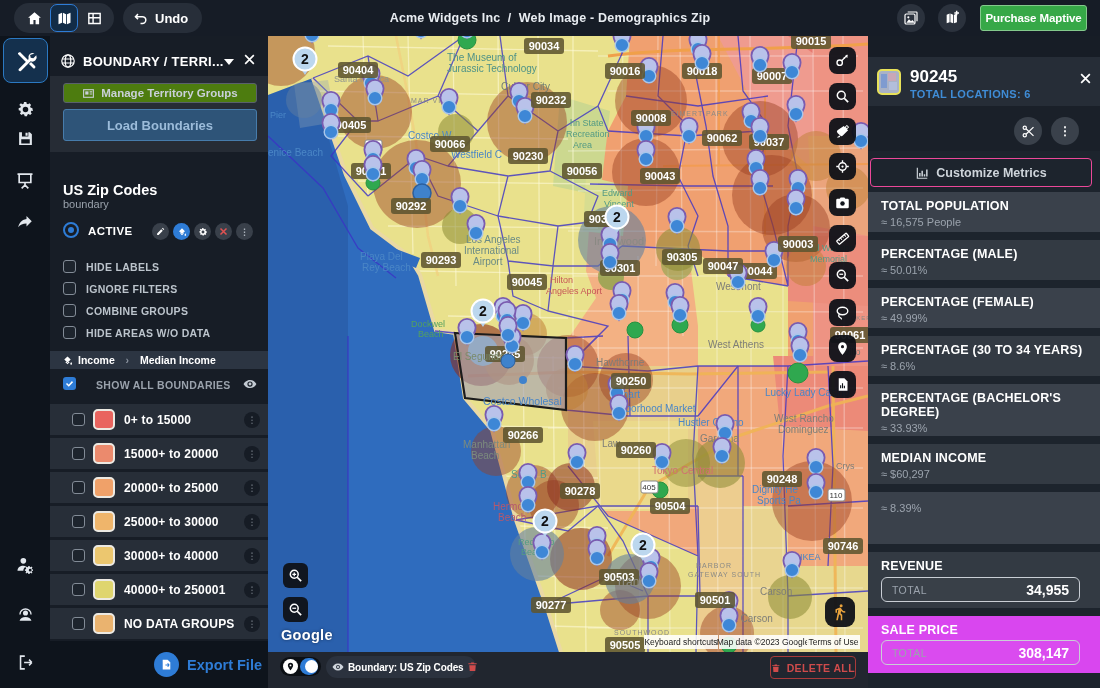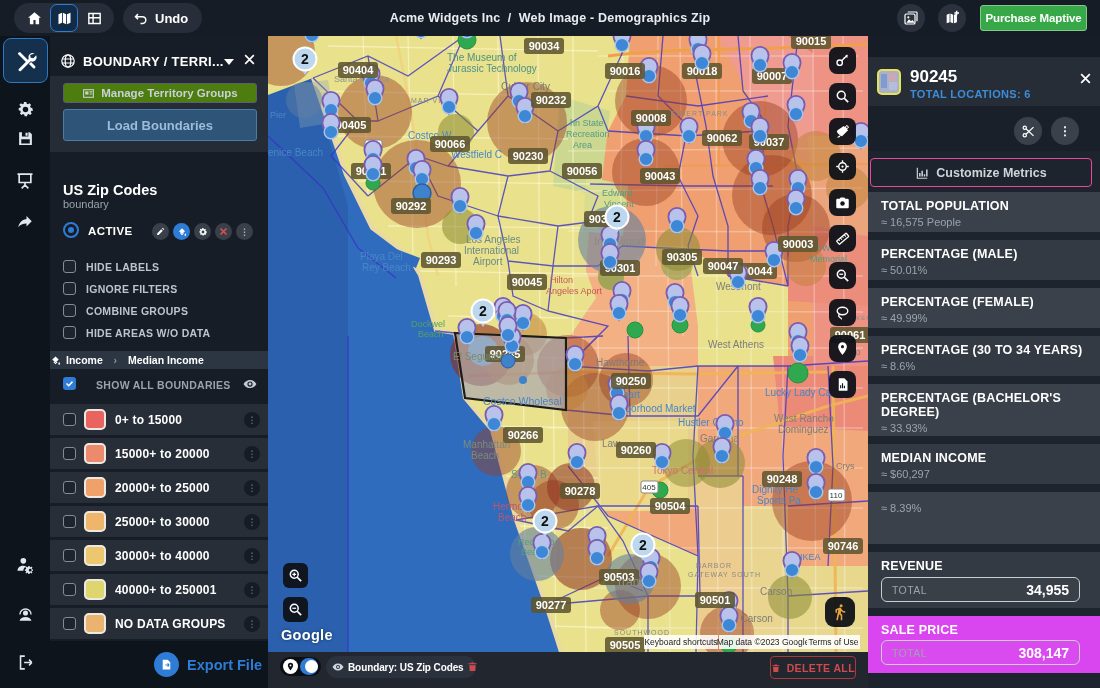--- a/index.html
+++ b/index.html
@@ -18,21 +18,21 @@
 #lpanel{position:absolute;left:50px;top:36px;width:218px;height:652px;background:#171d26;z-index:30;overflow:hidden}
 #rpanel{position:absolute;left:868px;top:36px;width:232px;height:652px;background:#1d242d;z-index:30;overflow:hidden}
 #mapwrap{position:absolute;left:268px;top:36px;width:600px;height:616px;overflow:hidden;background:#e9e18c}
 #botbar{position:absolute;left:268px;top:652px;width:600px;height:36px;background:#21262f;z-index:35}
 svg{display:block}
 .chip{fill:#5f5530;fill-opacity:.88}
 .chiptxt{fill:#fff;font-size:11px;font-weight:bold;font-family:"Liberation Sans",sans-serif}
 .poi{font-family:"Liberation Sans",sans-serif}
 .cb{position:absolute;left:13px;display:flex;align-items:center;gap:10px;color:#bcc4cc;font-size:10.5px;font-weight:bold;letter-spacing:.3px}
 .cb span{width:13px;height:13px;border-radius:3px;border:1.5px solid #828b96;background:#1d242d;display:inline-block}
-.row{position:absolute;left:0;width:218px;height:31px;background:#272e38;display:flex;align-items:center;padding-left:13px}
+.row{position:absolute;left:0;width:218px;height:31px;background:#272e38;display:flex;align-items:center;padding-left:22px}
 .ck{width:13px;height:13px;border-radius:3px;border:1.5px solid #828b96;background:#1d242d;flex:none}
 .sw{width:22px;height:21px;border-radius:5px;border:2.5px solid #ece9e2;margin-left:8px;flex:none}
 .rt{color:#fff;font-size:12px;font-weight:bold;margin-left:9px;letter-spacing:.2px;flex:1}
 .dots{width:16px;height:16px;border-radius:50%;background:#161c25;color:#98a0aa;font-size:9px;display:flex;align-items:center;justify-content:center;margin-right:8px;flex:none}
 .mrow{position:absolute;left:0;width:232px;padding:7px 0 0 13px;color:#fff}
 .mt{font-size:12.5px;font-weight:bold;letter-spacing:.2px;line-height:14px}
 .mv{font-size:11px;color:#9ba3ad;margin-top:3px}
 .pill{position:absolute;left:13px;width:199px;height:25px;border:1px solid #c9ced5;border-radius:6px;display:flex;align-items:center;justify-content:space-between;padding:0 10px;background:rgba(255,255,255,.03)}
 .pill b{color:#fff;font-size:14px}
 .pill i{color:#9ba3ad;font-size:10.5px;font-style:normal;letter-spacing:.4px}
@@ -180,21 +180,21 @@
  <div class="abs" style="left:165px;top:187px;width:17px;height:17px;border-radius:50%;background:#39404a;display:flex;align-items:center;justify-content:center">
       <svg width="9" height="9" viewBox="0 0 24 24">
         <path stroke="#e05252" stroke-width="4" d="M4 4l16 16M20 4L4 20"></path>
       </svg>
     </div>
  <div class="abs" style="left:186px;top:187px;width:17px;height:17px;border-radius:50%;background:#39404a;display:flex;align-items:center;justify-content:center;color:#aab1ba;font-size:9px;font-weight:bold;letter-spacing:0">⋮</div>
  <div class="cb" style="top:224px"><span></span>HIDE LABELS</div>
  <div class="cb" style="top:246px"><span></span>IGNORE FILTERS</div>
  <div class="cb" style="top:268px"><span></span>COMBINE GROUPS</div>
  <div class="cb" style="top:290px"><span></span>HIDE AREAS W/O DATA</div>
- <div class="abs" style="left:0;top:315px;width:218px;height:18px;background:#2c3542;display:flex;align-items:center;color:#fff;font-size:10.5px;font-weight:bold;gap:5px">
+ <div class="abs" style="left:0;top:315px;width:218px;height:18px;background:#2c3542;display:flex;align-items:center;padding-left:12px;color:#fff;font-size:10.5px;font-weight:bold;gap:5px">
   <svg width="11" height="11" viewBox="0 0 24 24">
         <path fill="#fff" d="M12 3l7 7-7 7-7-7zm-5 12l5 5 5-5z"></path>
         <path fill="#fff" d="M20 15c1 1.5 2 2.8 2 4a2 2 0 11-4 0c0-1.2 1-2.5 2-4z"></path>
       </svg>
   Income&nbsp;&nbsp;<span style="color:#8b93a0;font-weight:bold">›</span>&nbsp;&nbsp;Median Income</div>
  <div class="abs" style="left:13px;top:341px;width:13px;height:13px;border-radius:3px;background:#2e7cd6;display:flex;align-items:center;justify-content:center">
       <svg width="9" height="9" viewBox="0 0 24 24">
         <path fill="none" stroke="#fff" stroke-width="4" d="M4 12l6 6L20 7"></path>
       </svg>
     </div>

